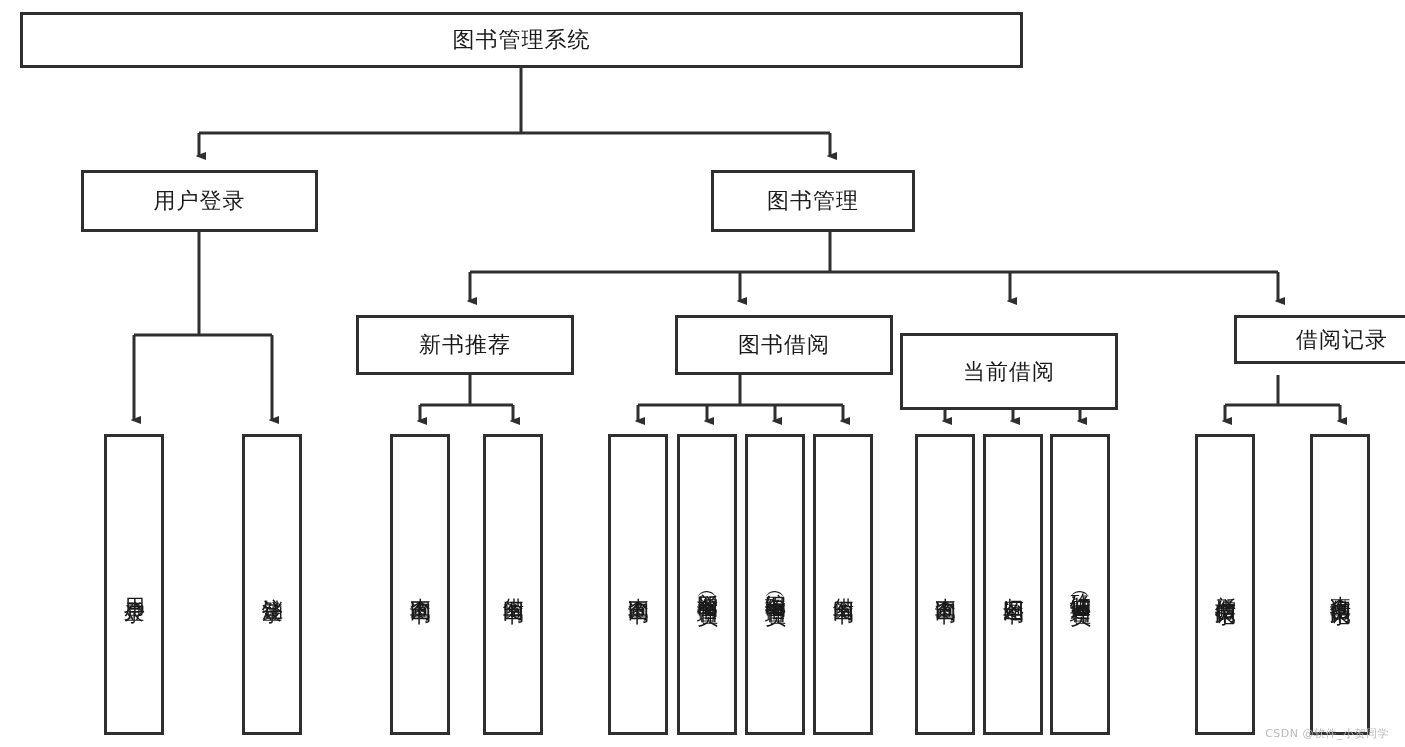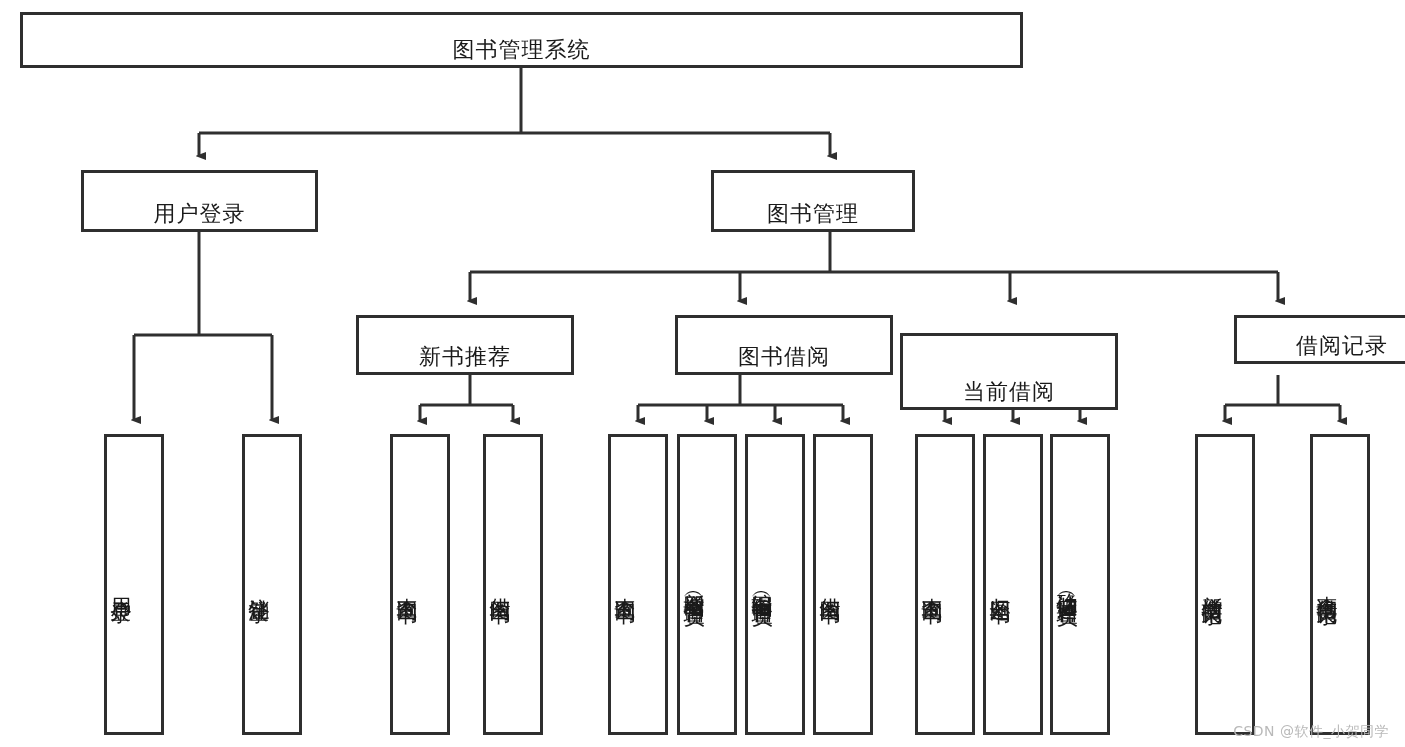--- a/index.html
+++ b/index.html
@@ -24,21 +24,21 @@
     width: 1405px;
     height: 747px;
     pointer-events: none;
   }
   .node {
     position: absolute;
     box-sizing: border-box;
     border: 3px solid #2f2f2f;
     background: #ffffff;
     display: flex;
-    align-items: flex-end;
+    align-items: center;
     justify-content: center;
     color: #1a1a1a;
   }
   .node.h {
     font-size: 22px;
     letter-spacing: 1px;
   }
   .node.v {
     writing-mode: vertical-rl;
     text-orientation: upright;
@@ -50,21 +50,21 @@
   }
   .node.v .vlabel {
     writing-mode: vertical-rl;
     text-orientation: upright;
     display: block;
   }
   #watermark {
     position: absolute;
     right: 16px;
     bottom: 6px;
-    font-size: 14px;
+    font-size: 11px;
     color: #b9b9b9;
     white-space: nowrap;
     letter-spacing: 0.5px;
   }
 </style>
 </head>
 <body>
 
 <div id="stage">
 

